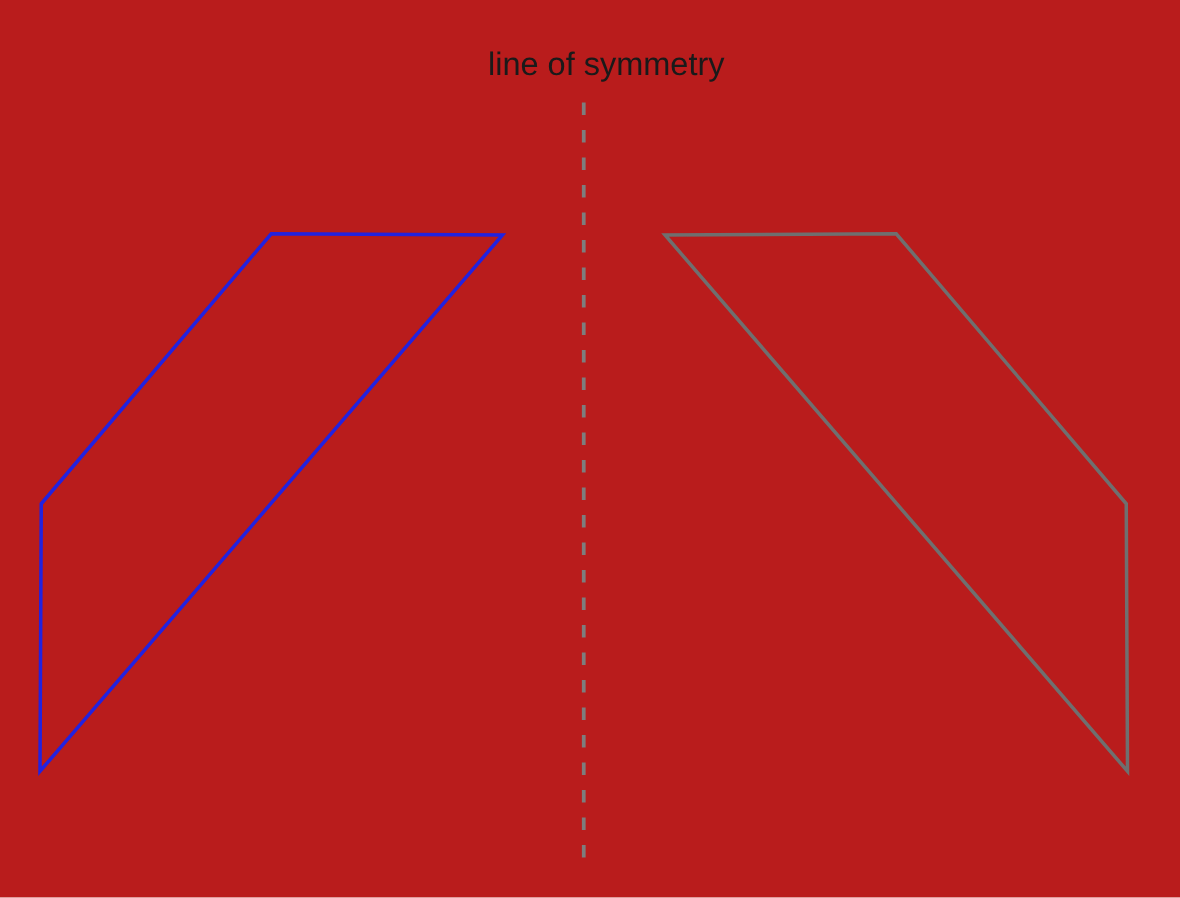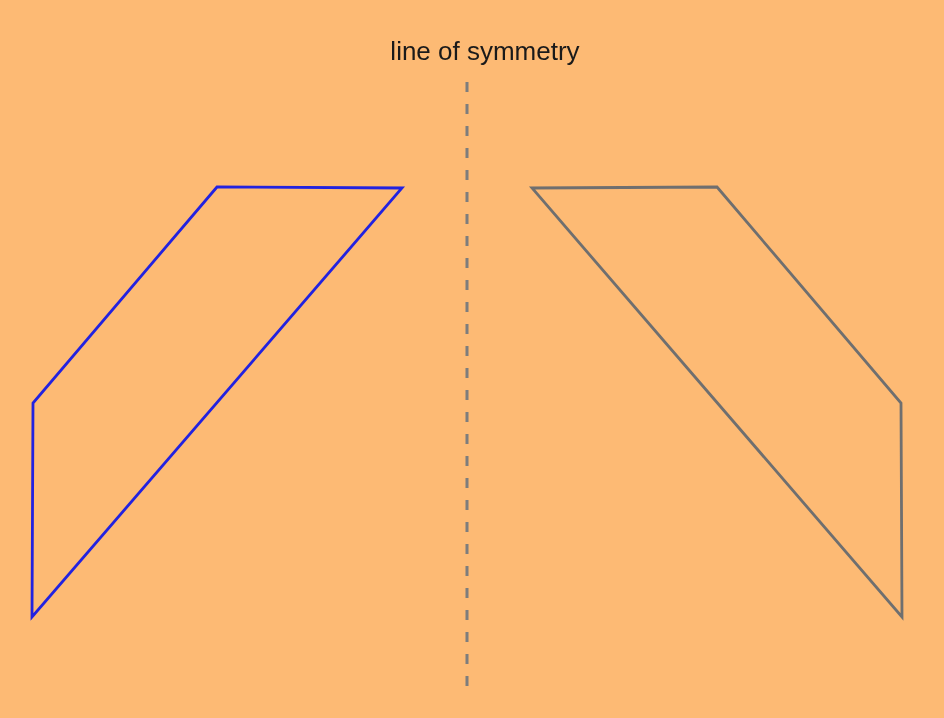--- a/index.html
+++ b/index.html
@@ -20,20 +20,20 @@
     width: 944px;
     height: 718px;
   }
   .figure-title {
     font-family: "Liberation Sans", sans-serif;
   }
 </style>
 </head>
 <body>
 
-<div class="stage" style="width: 944px; height: 718px; background: #fdba74;">
+<div class="stage" style="width: 944px; height: 718px; background: #b91c1c;">
   <svg id="figure-svg" viewBox="0 0 944 718" xmlns="http://www.w3.org/2000/svg">
     <text class="figure-title" text-anchor="middle" x="485" y="60" fill="#1a1a1a" font-size="26">line of symmetry</text>
     <line x1="467" x2="467" y1="82" y2="687" stroke="#7d7d7d" stroke-width="3" stroke-dasharray="10 12"></line>
     <polygon points="217,187 402,188 32,617 33,403" fill="none" stroke="#2222e0" stroke-width="2.8" stroke-linejoin="miter"></polygon>
     <polygon points="717,187 532,188 902,617 901,403" fill="none" stroke="#6f6f6f" stroke-width="2.8" stroke-linejoin="miter"></polygon>
   </svg>
 </div>
 
 </body></html>

